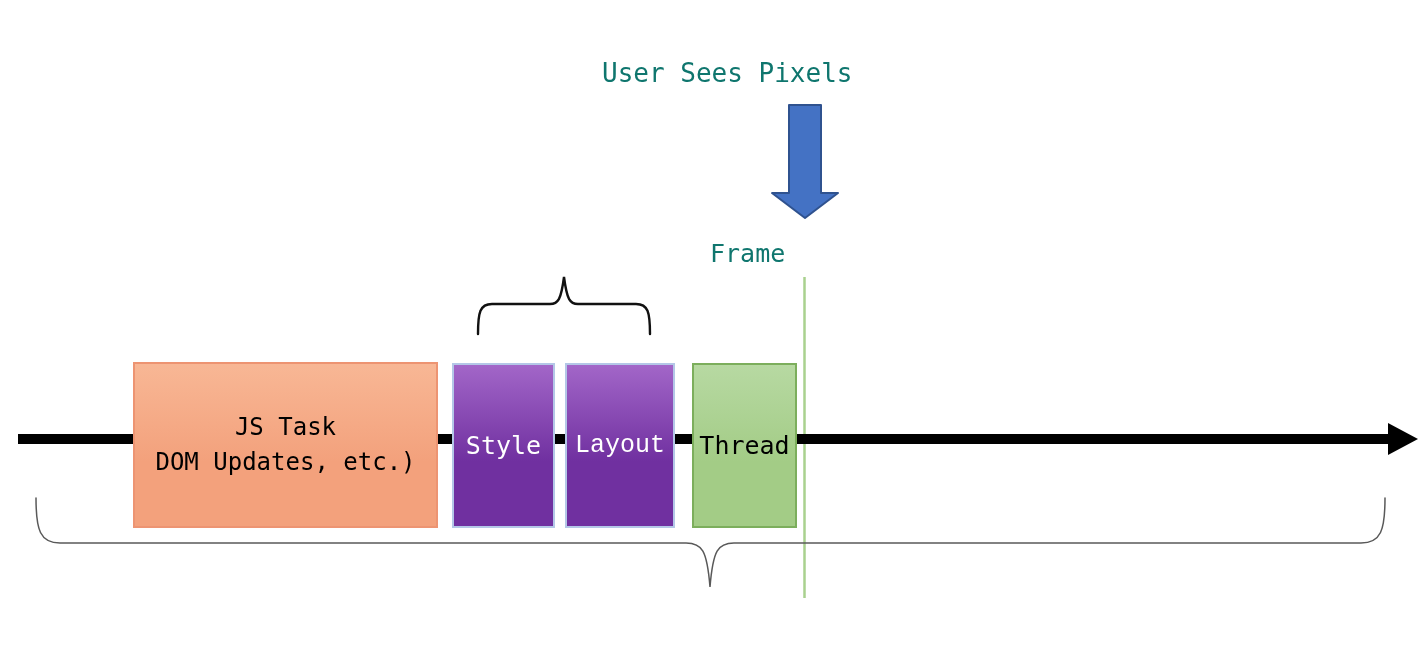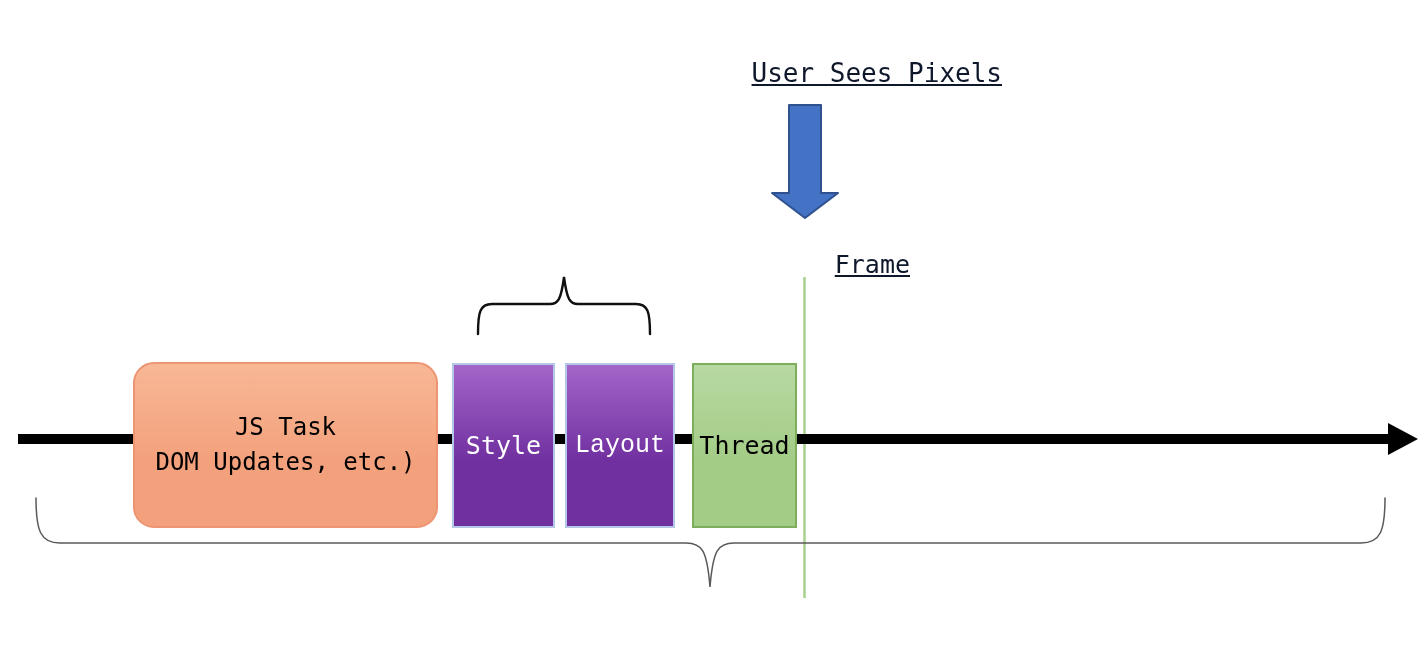--- a/index.html
+++ b/index.html
@@ -27,34 +27,33 @@
   .block {
     position: absolute;
     box-sizing: border-box;
     border: 2px solid;
     display: flex;
     flex-direction: column;
     align-items: center;
     justify-content: center;
     text-align: center;
   }
-  .block-js   { left: 133px; top: 362px; width: 305px; height: 166px; font-size: 24px; line-height: 35px; border-radius: 21px; }
+  .block-js   { left: 133px; top: 362px; width: 305px; height: 166px; font-size: 24px; line-height: 35px; }
   .block-style  { left: 452px; top: 363px; width: 103px; height: 165px; font-size: 25px; }
   .block-layout { left: 565px; top: 363px; width: 110px; height: 165px; font-size: 25px; font-family: Liberation Mono, monospace; }
   .block-paint  { left: 692px; top: 363px; width: 105px; height: 165px; font-size: 25px; }
   .label {
     position: absolute;
-    text-align: right;
-    color: #0f172a;
+    text-align: left;
+    color: #0f766e;
     white-space: nowrap;
-    text-decoration: underline;
   }
   .label-user-sees-pixels { left: 602px; top: 58px;  width: 400px; font-size: 26px; }
   .label-reflow           { left: 464px; top: 213px; width: 200px; font-size: 26px; }
-  .label-frame            { left: 710px; top: 239px; width: 200px; font-size: 25px; margin-top: 11px; }
+  .label-frame            { left: 710px; top: 239px; width: 200px; font-size: 25px; }
   .label-main-thread      { left: 374px; top: 592px; width: 700px; font-size: 50px; }
 </style>
 </head>
 <body style="background: rgb(255, 255, 255);">
 
 <div class="canvas">
 
   <svg class="overlay-svg" viewBox="0 0 1425 669">
 
     <line x1="804.5" y1="277" x2="804.5" y2="598" stroke-width="2.5" stroke="#A9D18E"></line>

